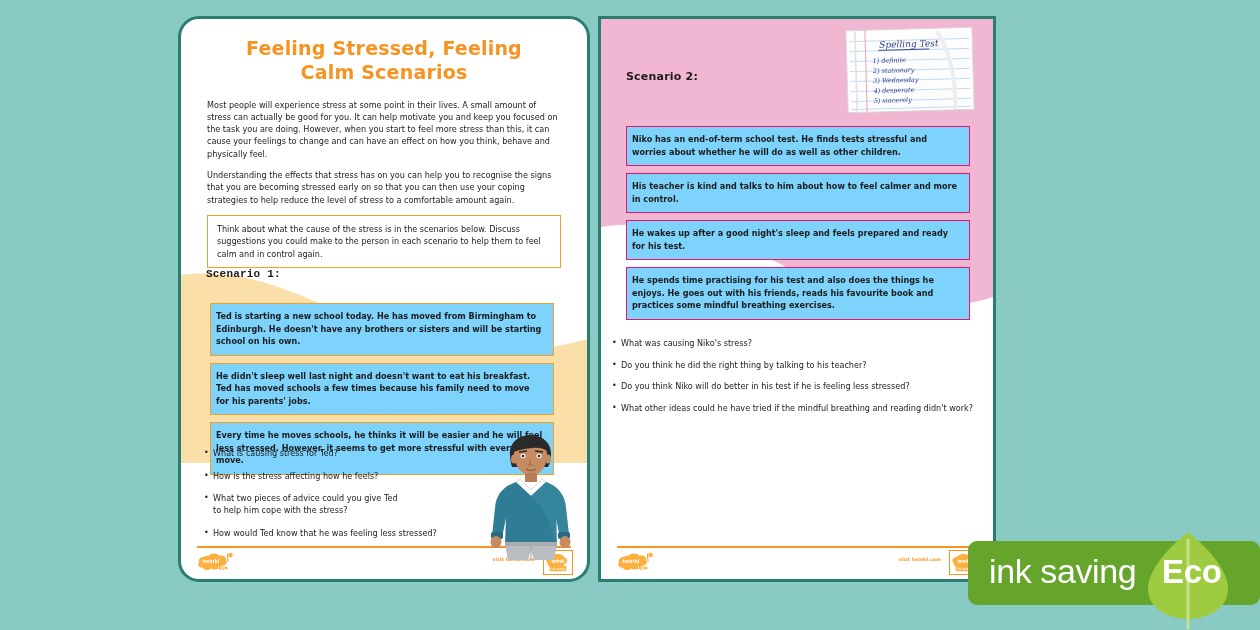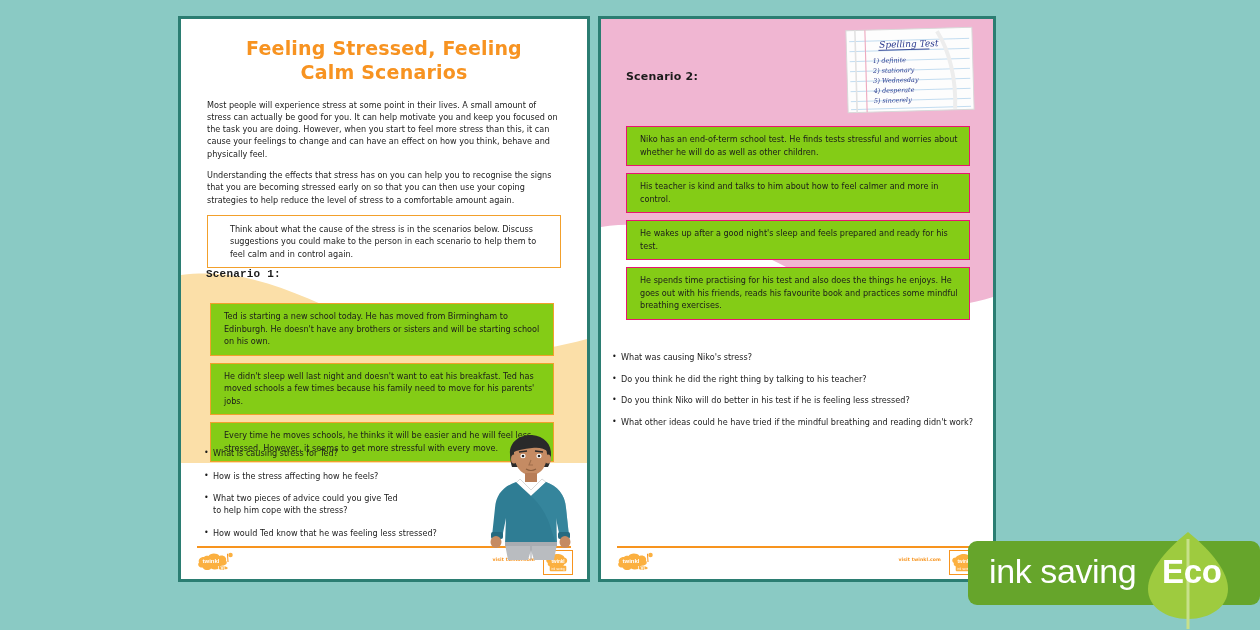--- a/index.html
+++ b/index.html
@@ -24,20 +24,21 @@
     position: absolute;
     background: #ffffff;
     border: 3px solid #2b7d72;
     overflow: hidden;
   }
   .page-one {
     left: 178px;
     top: 16px;
     width: 412px;
     height: 566px;
+    border-radius: 21px;
   }
   .page-two {
     left: 598px;
     top: 16px;
     width: 398px;
     height: 566px;
   }
 
   .page-inner {
     position: absolute;
@@ -84,21 +85,21 @@
     line-height: 1.52;
     color: #1b1b1b;
     margin-bottom: 9px;
     text-align: left;
   }
 
   .task-box {
     margin: 4px 26px 0 26px;
     border: 1.6px solid #f2a02c;
     background: #ffffff;
-    padding: 7px 22px;
+    padding: 7px 9px;
     position: relative;
   }
   .task-box p {
     font-size: 8.1px;
     line-height: 1.55;
     color: #1b1b1b;
   }
 
   .scenario-heading {
     position: absolute;
@@ -113,36 +114,37 @@
   .card-stack {
     position: absolute;
     display: flex;
     flex-direction: column;
     gap: 7px;
   }
   .card-stack.s1 { left: 210px; top: 303px; width: 344px; }
   .card-stack.s2 { left: 626px; top: 126px; width: 344px; }
 
   .scenario-card {
-    background: #84cc16;
-    padding: 6px 9px 7px 13px;
+    background: #7dd3fc;
+    padding: 6px 9px 7px 5px;
+    font-weight: bold;
   }
   .card-stack.s1 .scenario-card { border: 1.7px solid #f2a02c; }
   .card-stack.s2 .scenario-card { border: 1.7px solid #e8156f; }
   .scenario-card p {
     font-size: 8.1px;
     line-height: 1.55;
     color: #1b1b1b;
   }
 
   .question-list {
     position: absolute;
   }
   .question-list.s1 { left: 204px; top: 448px; width: 300px; }
-  .question-list.s2 { left: 612px; top: 352px; width: 370px; }
+  .question-list.s2 { left: 612px; top: 338px; width: 370px; }
 
   .question-list li {
     list-style: none;
     font-size: 8.1px;
     line-height: 1.45;
     color: #1b1b1b;
     margin-bottom: 11px;
     padding-left: 9px;
     position: relative;
   }

